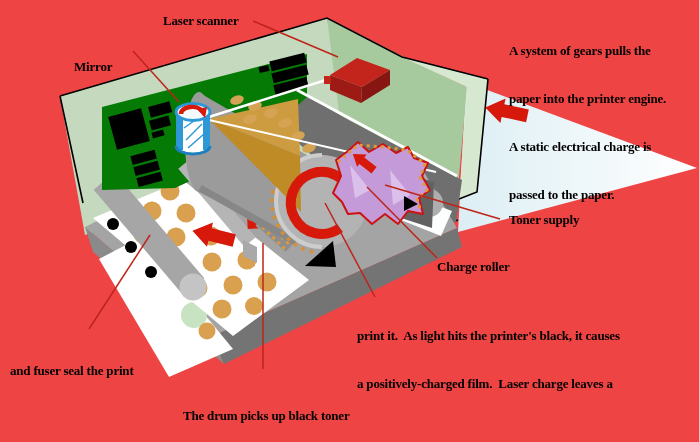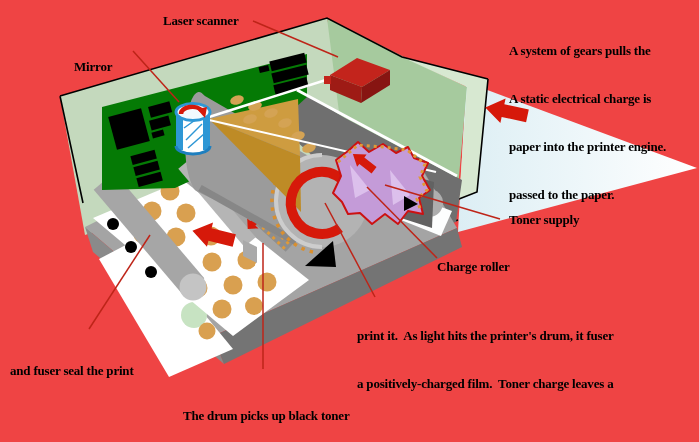--- a/index.html
+++ b/index.html
@@ -174,28 +174,28 @@
   </g>
 </svg>
 
 <div class="lbl" style="left:163px;top:13px;">Laser scanner</div>
 <div class="lbl" style="left:74px;top:39px;margin-top:20px;">Mirror</div>
 <div class="lbl" style="left:509px;top:212px;text-align:right;">Toner supply</div>
 <div class="lbl" style="left:437px;top:259px;">Charge roller</div>
 
 <div class="lbl" style="left:509px;top:11px;">
   <div>A system of gears pulls the</div>
+  <div>paper into the printer engine.</div>
   <div>A static electrical charge is</div>
-  <div>paper into the printer engine.</div>
   <div>passed to the paper.</div>
 </div>
 
 <div class="lbl" style="left:357px;top:296px;">
-  <div>print it.  As light hits the printer's drum, it fuser</div>
-  <div>a positively-charged film.  Toner charge leaves a</div>
+  <div>print it.  As light hits the printer's black, it causes</div>
+  <div>a positively-charged film.  Laser charge leaves a</div>
   
 </div>
 
 <div class="lbl tight" style="left:183px;top:378px;">
   <div>The drum picks up black toner</div>
   
   
 </div>
 
 <div class="lbl" style="left:10px;top:331px;">

